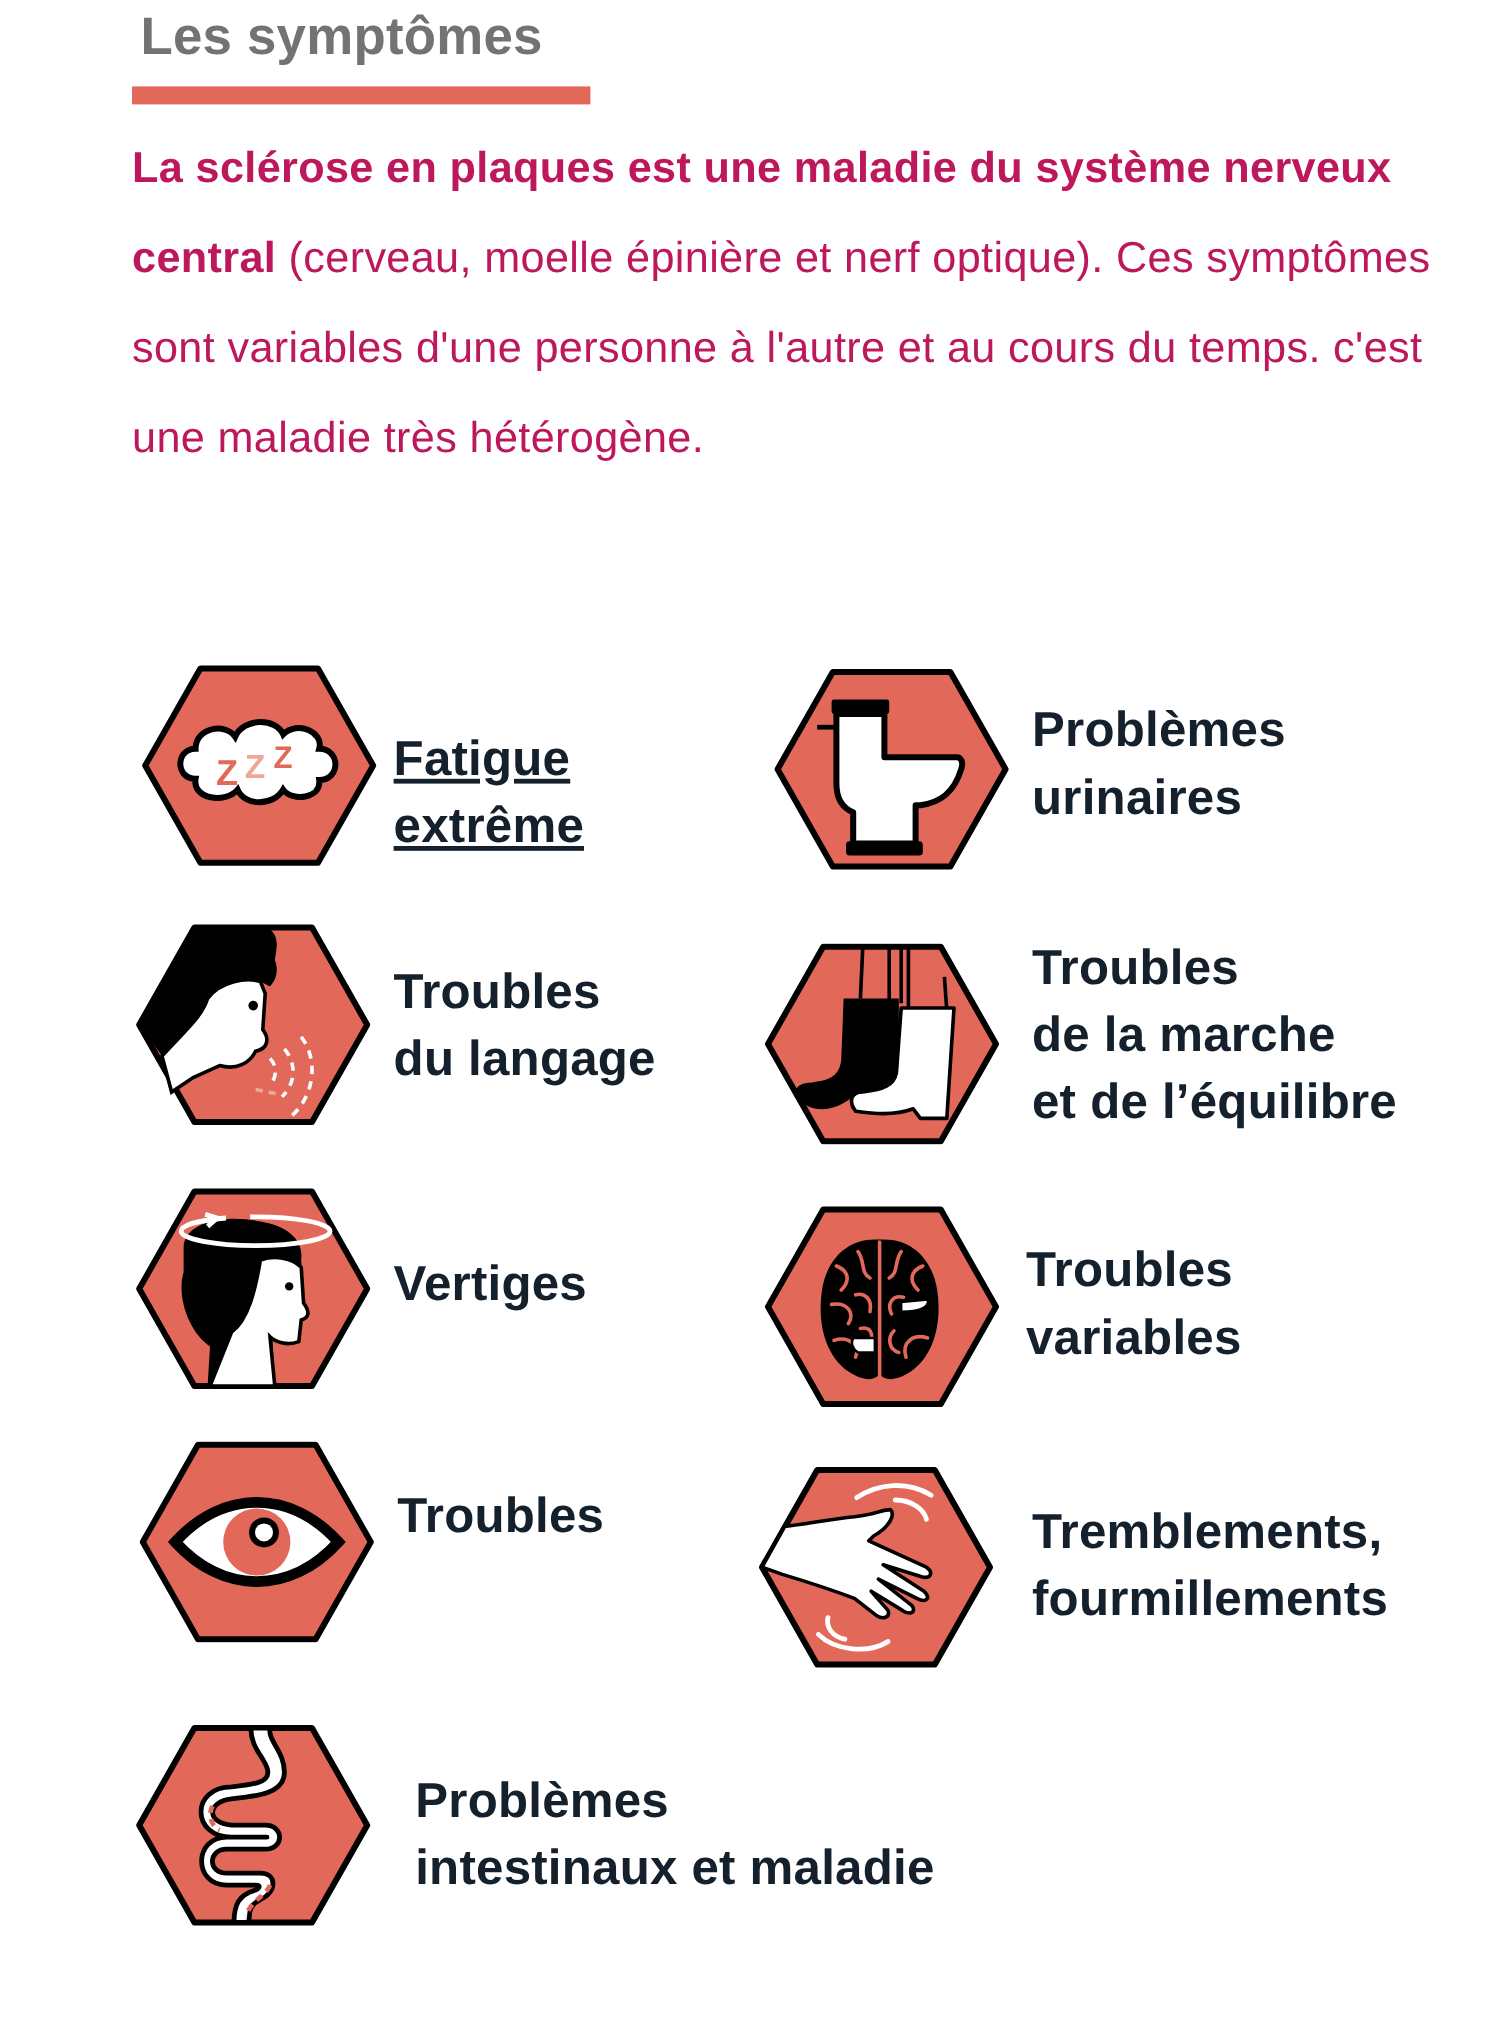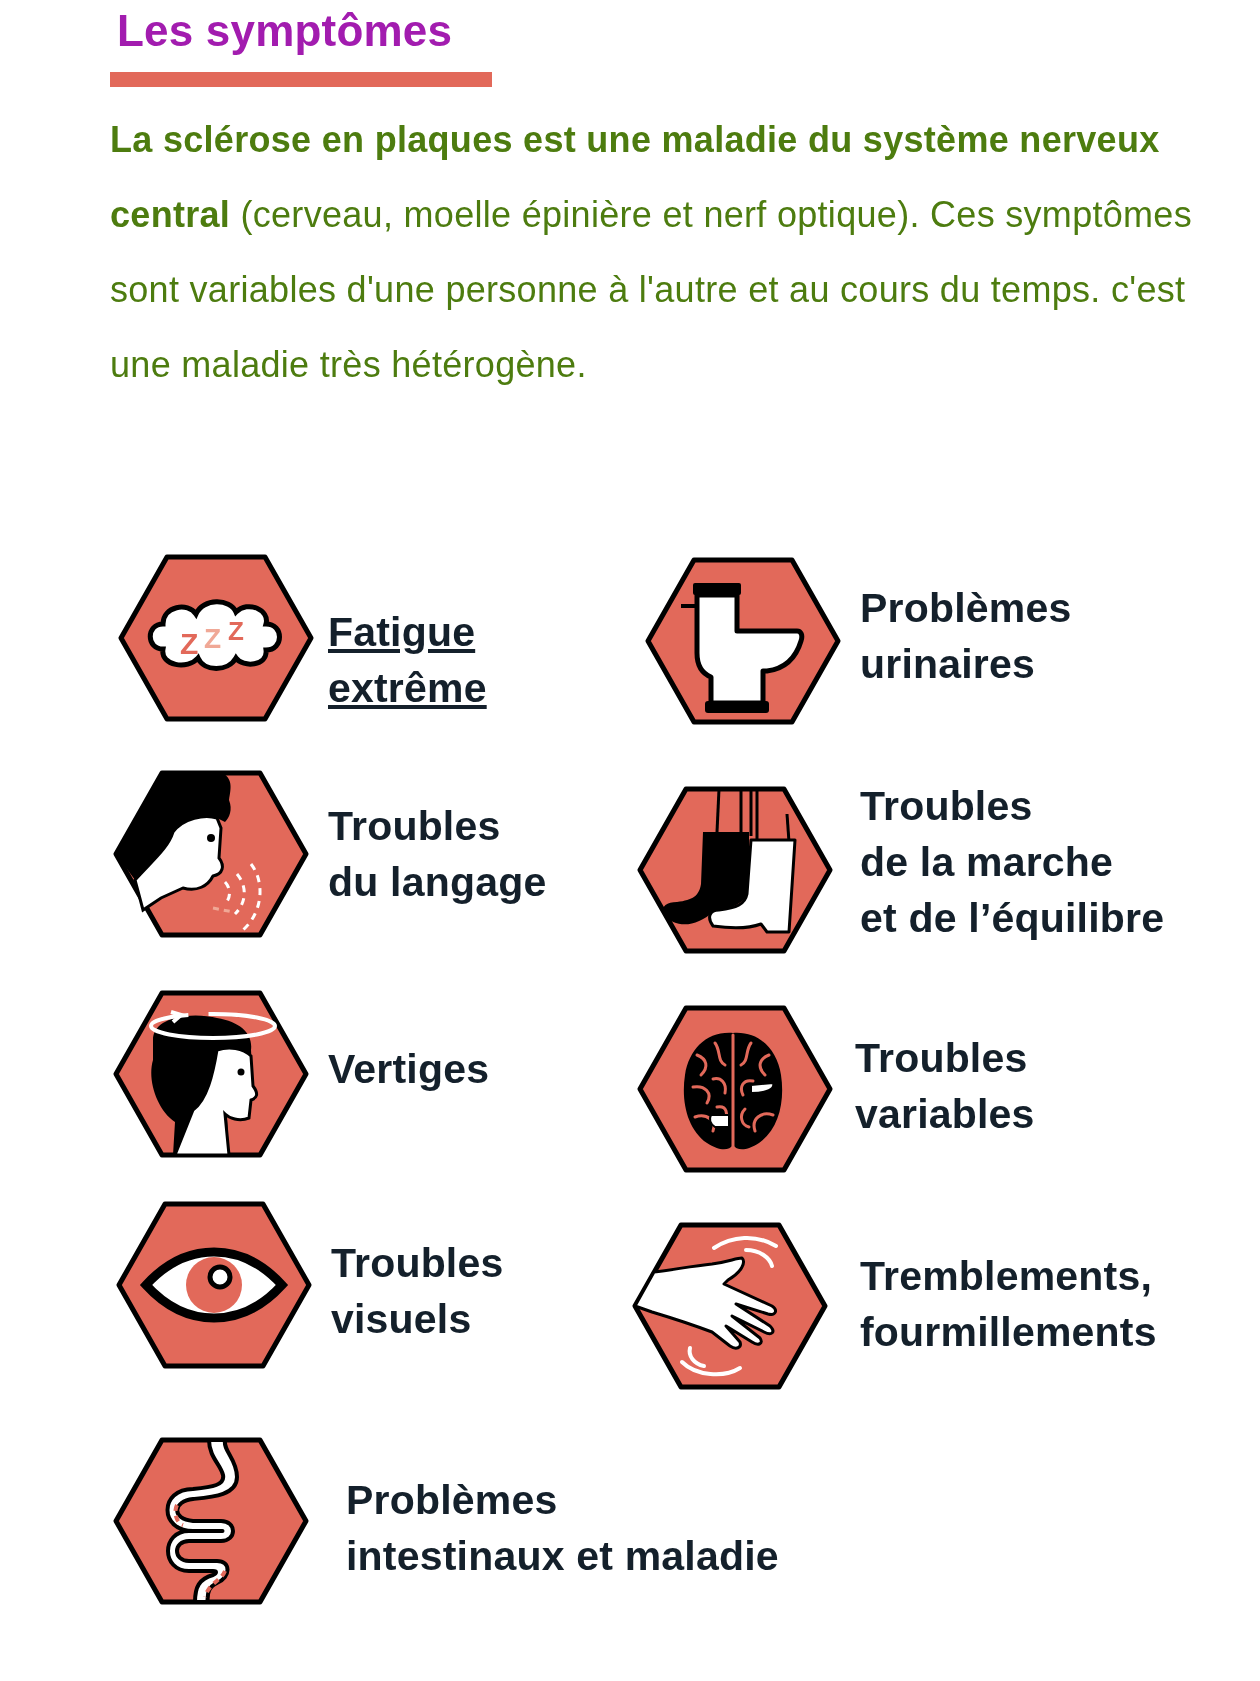--- a/index.html
+++ b/index.html
@@ -1,19 +1,19 @@
 <!DOCTYPE html>
 <html><head>
 <meta charset="utf-8">
 <style>
   html,body{margin:0;padding:0;background:#ffffff;}
   body{width:1260px;height:1681px;position:relative;overflow:hidden;font-family:"Liberation Sans","DejaVu Sans",sans-serif;color:#14202b;}
-  .title{position:absolute;left:117px;top:6px;font-size:44px;font-weight:700;letter-spacing:0.2px;color:#a21caf;white-space:nowrap;}
+  .title{position:absolute;left:117px;top:6px;font-size:44px;font-weight:700;letter-spacing:0.2px;color:#737373;white-space:nowrap;}
   .title-bar{position:absolute;left:110px;top:72px;width:382px;height:15px;background:#e2695a;}
-  .intro{position:absolute;left:110px;top:102px;width:1100px;font-size:36px;line-height:75px;color:#4d7c0f;letter-spacing:0.3px;}
+  .intro{position:absolute;left:110px;top:102px;width:1100px;font-size:36px;line-height:75px;color:#be185d;letter-spacing:0.3px;}
   .intro b{font-weight:700;}
   .hex{position:absolute;width:196px;height:168px;}
   .hex svg{width:100%;height:100%;display:block;}
   .label{position:absolute;font-size:41px;line-height:56px;font-weight:700;color:#14202b;white-space:nowrap;letter-spacing:0.2px;}
   .label span{display:block;}
 </style>
 </head>
 <body>
 
 <div class="title">Les symptômes</div>
@@ -73,21 +73,20 @@
 <div class="hex" style="left:116px;top:1201px;">
   <svg viewBox="0 0 196 168">
     <polygon points="49,3 147,3 193,84 147,165 49,165 3,84" fill="#e2695a" stroke="#000" stroke-width="5" stroke-linejoin="round"></polygon>
     <path d="M30,84 C70,40 126,40 166,84 C126,128 70,128 30,84 Z" fill="#fff" stroke="#000" stroke-width="9"></path>
     <circle cx="98" cy="84" r="28" fill="#e2695a"></circle>
     <circle cx="104" cy="76" r="10" fill="#fff" stroke="#000" stroke-width="5"></circle>
   </svg>
 </div>
 <div class="label" style="left:331px;top:1235px;">
   <span>Troubles</span>
-  <span>visuels</span>
 </div>
 
 <div class="hex" style="left:113px;top:1437px;">
   <svg viewBox="0 0 196 168">
     <polygon points="49,3 147,3 193,84 147,165 49,165 3,84" fill="#e2695a" stroke="#000" stroke-width="5" stroke-linejoin="round"></polygon>
     <path d="M96,3 L112,3 C110,14 124,22 124,40 C124,58 100,60 80,62 C60,64 58,82 80,84 L108,84 C124,84 124,104 108,104 L76,104 C60,104 60,124 76,124 L104,124 C118,124 118,140 104,146 C92,152 96,160 94,165 L82,165 C82,150 86,142 100,138 C104,136 104,134 100,134 L76,134 C48,134 48,94 76,94 L108,94 C110,94 110,94 108,94 L80,94 C46,94 46,52 80,52 C100,50 112,48 110,38 C108,28 96,20 96,3 Z" fill="#fff" stroke="#000" stroke-width="4" stroke-linejoin="round"></path>
     <g stroke="#e2695a" stroke-width="4" stroke-dasharray="6 5" fill="none">
       <path d="M64,68 C60,76 64,86 70,88"></path>
       <path d="M70,114 L110,114"></path>
       <path d="M112,134 C108,144 96,146 92,160"></path>

